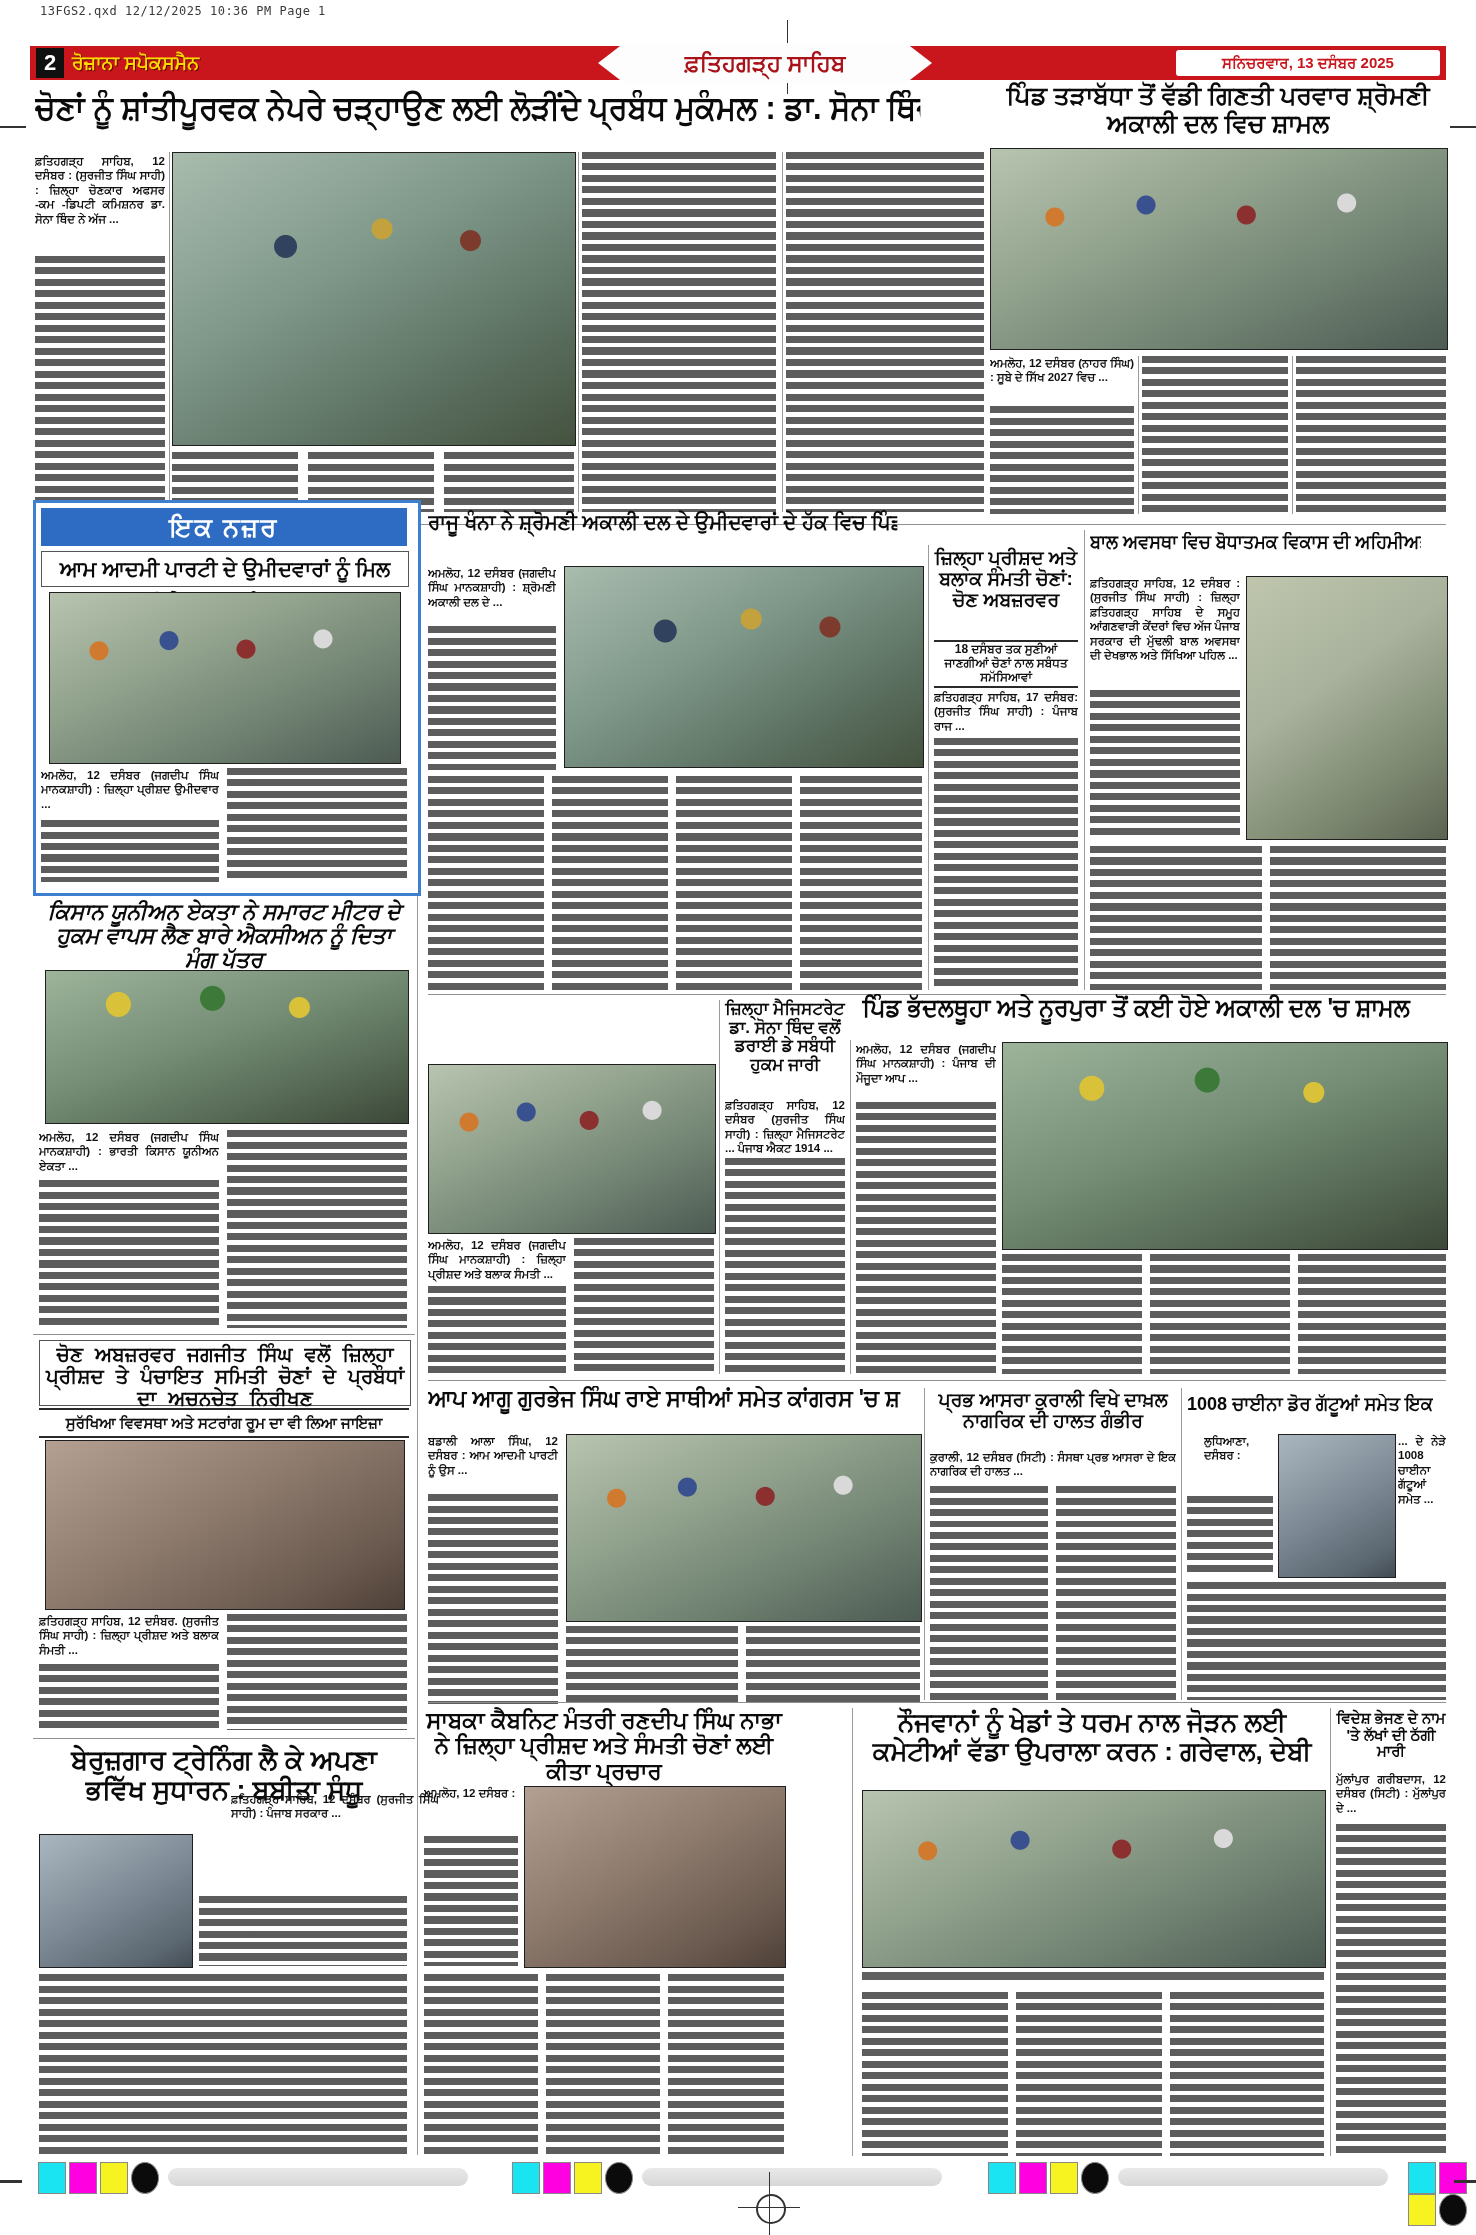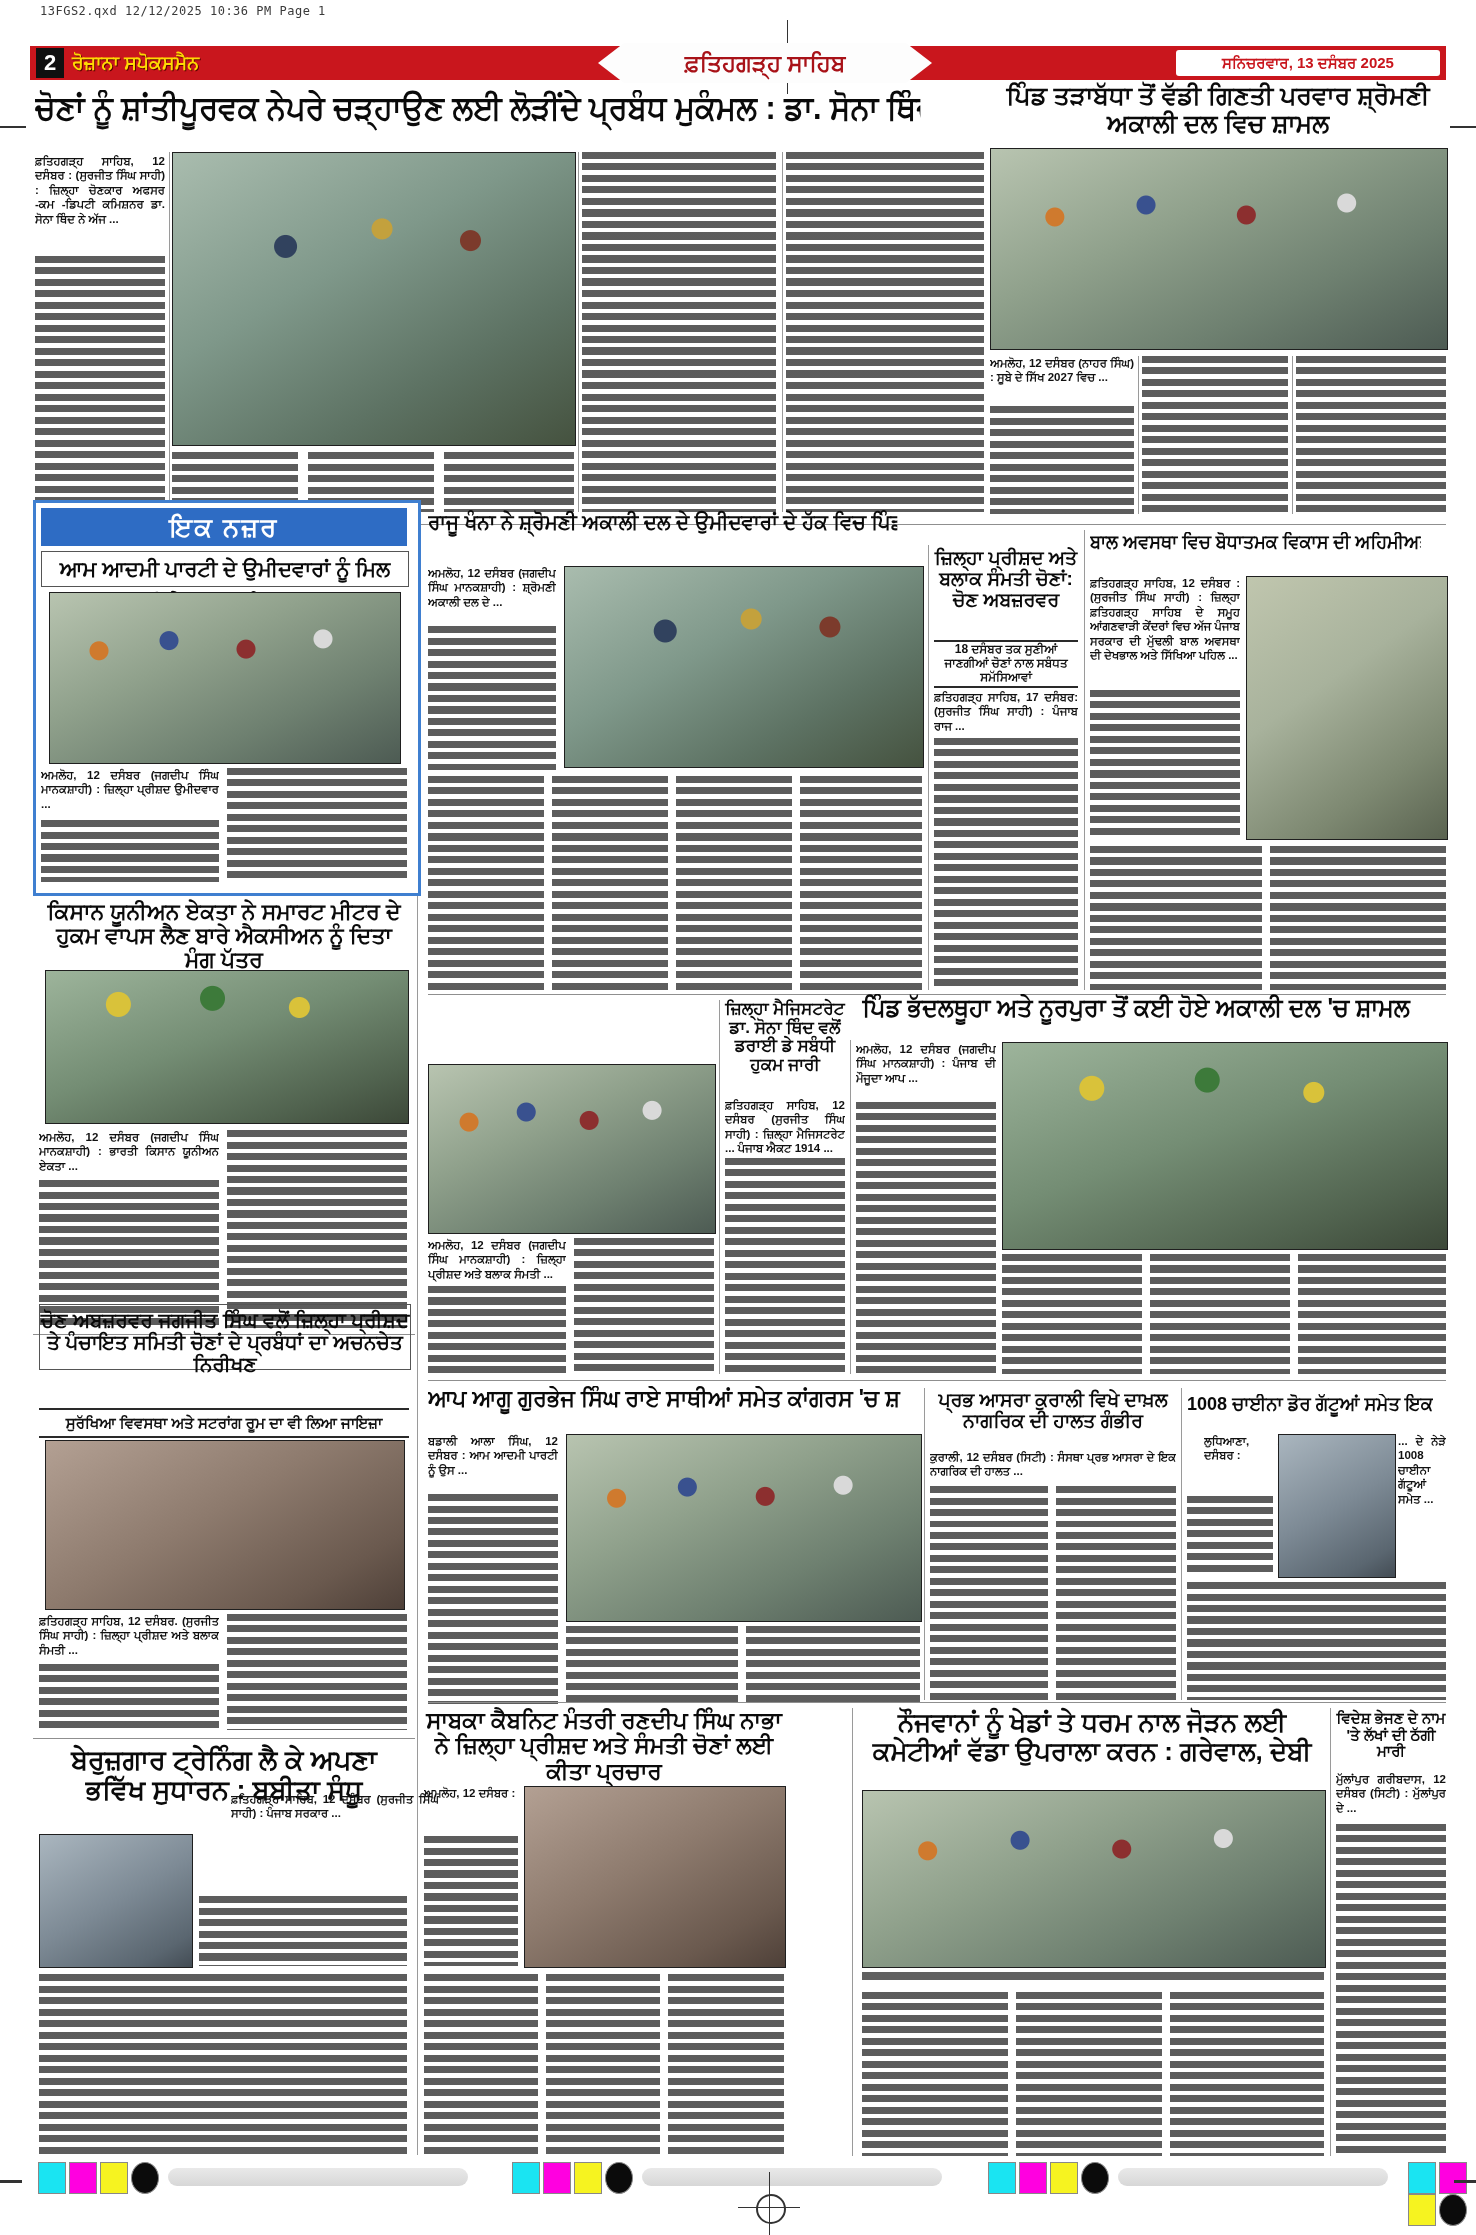--- a/index.html
+++ b/index.html
@@ -109,28 +109,28 @@
   <div class="abs vr" style="left:417px;top:530px;height:1625px;"></div>
 
   <div class="abs blueblock" style="left:33px;top:500px;width:382px;height:390px;"></div>
   <div class="abs bluebar" style="left:41px;top:508px;width:366px;height:38px;">ਇਕ ਨਜ਼ਰ</div>
   <div class="abs hl ctr boxed" style="left:41px;top:551px;width:366px;height:34px;font-size:21px;line-height:34px;">ਆਮ ਆਦਮੀ ਪਾਰਟੀ ਦੇ ਉਮੀਦਵਾਰਾਂ ਨੂੰ ਮਿਲ ਰਿਹੈ ਭਰਪੂਰ ਹੁੰਗਾਰਾ</div>
   <div class="abs ph pb" style="left:49px;top:592px;width:350px;height:170px;"></div>
   <div class="abs dl" style="left:41px;top:768px;width:178px;height:48px;">ਅਮਲੋਹ, 12 ਦਸੰਬਰ (ਜਗਦੀਪ ਸਿੰਘ ਮਾਨਕਸ਼ਾਹੀ) : ਜ਼ਿਲ੍ਹਾ ਪ੍ਰੀਸ਼ਦ ਉਮੀਦਵਾਰ ...</div>
   <div class="abs bt" style="left:41px;top:820px;width:178px;height:62px;"></div>
   <div class="abs bt" style="left:227px;top:768px;width:180px;height:114px;"></div>
 
-  <div class="abs hl ctr" style="left:39px;top:900px;width:370px;height:62px;font-size:22px;">ਕਿਸਾਨ ਯੂਨੀਅਨ ਏਕਤਾ ਨੇ ਸਮਾਰਟ ਮੀਟਰ ਦੇ ਹੁਕਮ ਵਾਪਸ ਲੈਣ ਬਾਰੇ ਐਕਸੀਅਨ ਨੂੰ ਦਿਤਾ ਮੰਗ ਪੱਤਰ</div>
+  <div class="abs hl ctr" style="left:39px;top:900px;width:370px;height:62px;font-size:22px;font-style:italic;">ਕਿਸਾਨ ਯੂਨੀਅਨ ਏਕਤਾ ਨੇ ਸਮਾਰਟ ਮੀਟਰ ਦੇ ਹੁਕਮ ਵਾਪਸ ਲੈਣ ਬਾਰੇ ਐਕਸੀਅਨ ਨੂੰ ਦਿਤਾ ਮੰਗ ਪੱਤਰ</div>
   <div class="abs ph pc" style="left:45px;top:970px;width:362px;height:152px;"></div>
   <div class="abs dl" style="left:39px;top:1130px;width:180px;height:46px;">ਅਮਲੋਹ, 12 ਦਸੰਬਰ (ਜਗਦੀਪ ਸਿੰਘ ਮਾਨਕਸ਼ਾਹੀ) : ਭਾਰਤੀ ਕਿਸਾਨ ਯੂਨੀਅਨ ਏਕਤਾ ...</div>
   <div class="abs bt" style="left:39px;top:1180px;width:180px;height:148px;"></div>
   <div class="abs bt" style="left:227px;top:1130px;width:180px;height:198px;"></div>
   <div class="abs hr" style="left:33px;top:1334px;width:382px;"></div>
 
-  <div class="abs hl ctr boxed" style="left:39px;top:1304px;width:370px;height:60px;font-size:20px;padding-top:4px;">ਚੋਣ ਅਬਜ਼ਰਵਰ ਜਗਜੀਤ ਸਿੰਘ ਵਲੋਂ ਜ਼ਿਲ੍ਹਾ ਪ੍ਰੀਸ਼ਦ ਤੇ ਪੰਚਾਇਤ ਸਮਿਤੀ ਚੋਣਾਂ ਦੇ ਪ੍ਰਬੰਧਾਂ ਦਾ ਅਚਨਚੇਤ ਨਿਰੀਖਣ</div>
+  <div class="abs hl ctr boxed" style="left:39px;top:1340px;width:370px;height:60px;font-size:20px;padding-top:4px;font-family:Liberation Mono, monospace;">ਚੋਣ ਅਬਜ਼ਰਵਰ ਜਗਜੀਤ ਸਿੰਘ ਵਲੋਂ ਜ਼ਿਲ੍ਹਾ ਪ੍ਰੀਸ਼ਦ ਤੇ ਪੰਚਾਇਤ ਸਮਿਤੀ ਚੋਣਾਂ ਦੇ ਪ੍ਰਬੰਧਾਂ ਦਾ ਅਚਨਚੇਤ ਨਿਰੀਖਣ</div>
   <div class="abs subhead" style="left:39px;top:1408px;width:370px;height:26px;">ਸੁਰੱਖਿਆ ਵਿਵਸਥਾ ਅਤੇ ਸਟਰਾਂਗ ਰੂਮ ਦਾ ਵੀ ਲਿਆ ਜਾਇਜ਼ਾ</div>
   <div class="abs ph pd" style="left:45px;top:1440px;width:358px;height:168px;"></div>
   <div class="abs dl" style="left:39px;top:1614px;width:180px;height:46px;">ਫ਼ਤਿਹਗੜ੍ਹ ਸਾਹਿਬ, 12 ਦਸੰਬਰ. (ਸੁਰਜੀਤ ਸਿੰਘ ਸਾਹੀ) : ਜ਼ਿਲ੍ਹਾ ਪ੍ਰੀਸ਼ਦ ਅਤੇ ਬਲਾਕ ਸੰਮਤੀ ...</div>
   <div class="abs bt" style="left:39px;top:1664px;width:180px;height:66px;"></div>
   <div class="abs bt" style="left:227px;top:1614px;width:180px;height:116px;"></div>
   <div class="abs hr" style="left:33px;top:1738px;width:382px;"></div>
 
   <div class="abs hl ctr" style="left:39px;top:1746px;width:370px;height:76px;font-size:27px;">ਬੇਰੁਜ਼ਗਾਰ ਟ੍ਰੇਨਿੰਗ ਲੈ ਕੇ ਅਪਣਾ ਭਵਿੱਖ ਸੁਧਾਰਨ : ਬਬੀਤਾ ਸੰਧੂ</div>
   <div class="abs ph pe" style="left:39px;top:1834px;width:152px;height:132px;"></div>
   <div class="abs dl" style="left:199px;top:1792px;width:208px;height:58px;margin-left:32px;">ਫ਼ਤਿਹਗੜ੍ਹ ਸਾਹਿਬ, 12 ਦਸੰਬਰ (ਸੁਰਜੀਤ ਸਿੰਘ ਸਾਹੀ) : ਪੰਜਾਬ ਸਰਕਾਰ ...</div>

